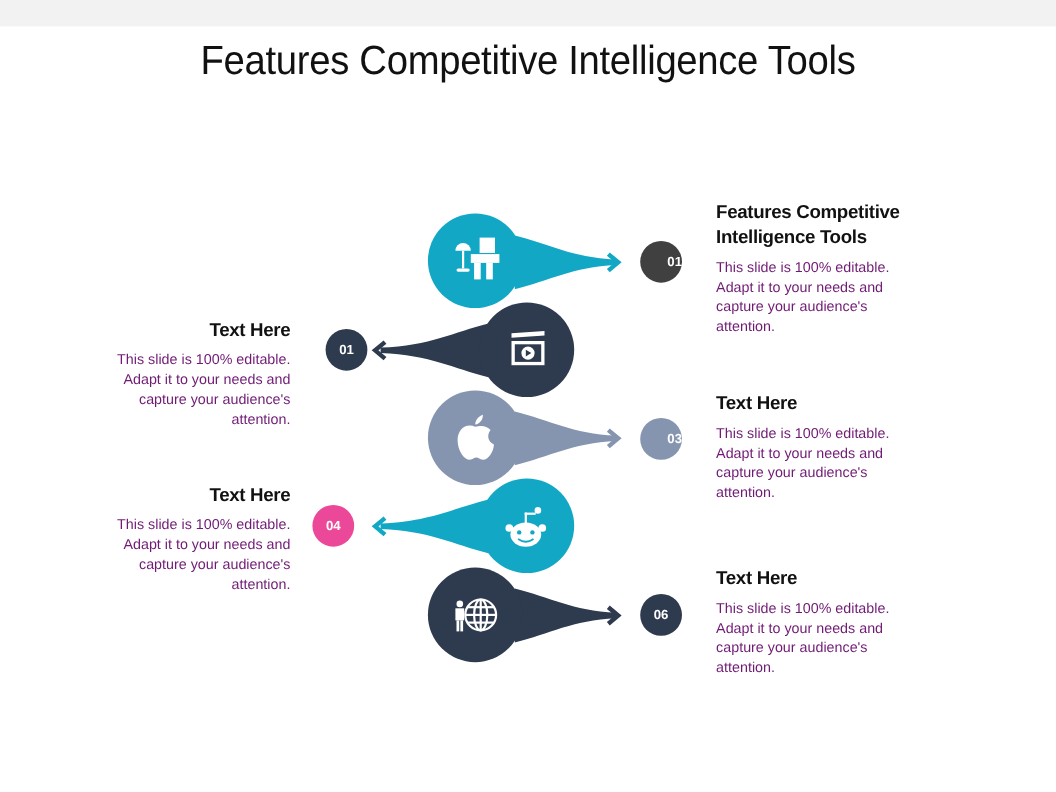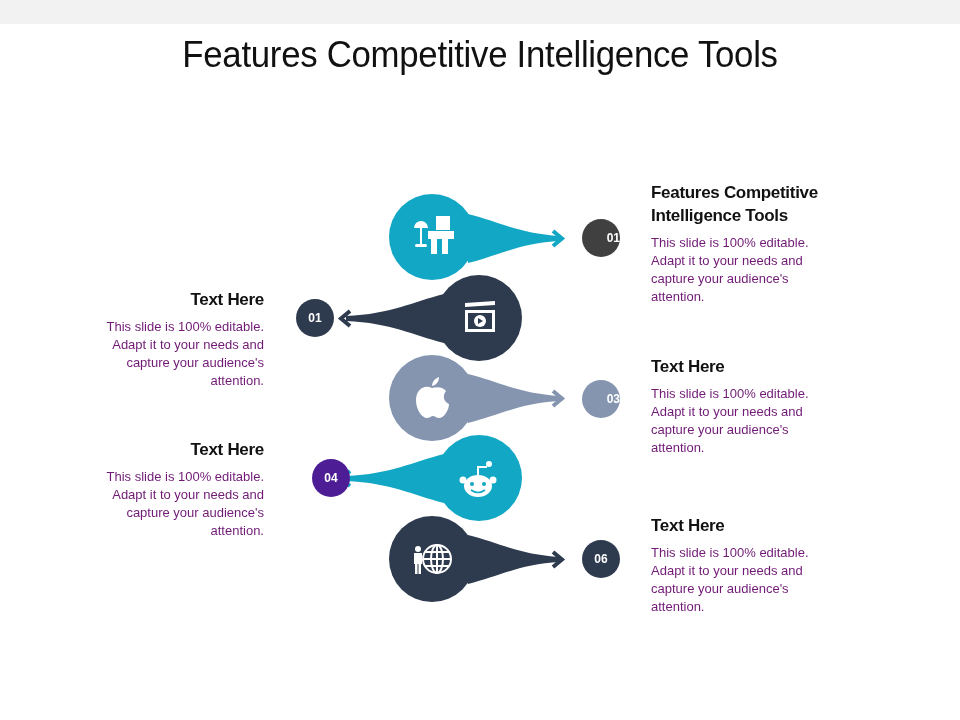--- a/index.html
+++ b/index.html
@@ -109,21 +109,21 @@
         <line x1="425" y1="552" x2="449" y2="552"></line>
         <line x1="425" y1="566" x2="449" y2="566"></line>
       </g>
     </g>
   </g>
 </svg>
 
 <div class="num" style="left:582px;top:219px;background:#404040;text-align:right;">01</div>
 <div class="num" style="left:296px;top:299px;background:#2e3a4e;">01</div>
 <div class="num" style="left:582px;top:380px;background:#8595b0;text-align:right;">03</div>
-<div class="num" style="left:312px;top:459px;background:#4c1d95;">04</div>
+<div class="num" style="left:284px;top:459px;background:#ec4899;">04</div>
 <div class="num" style="left:582px;top:540px;background:#2e3a4e;">06</div>
 
 <div class="block right" style="left:651px;top:181px;width:210px;">
   <h3>Features Competitive Intelligence Tools</h3>
   <p style="width:165px;">This slide is 100% editable. Adapt it to your needs and capture your audience's attention.</p>
 </div>
 
 <div class="block left" style="left:98px;top:288px;width:166px;">
   <h3>Text Here</h3>
   <p>This slide is 100% editable. Adapt it to your needs and capture your audience's attention.</p>

